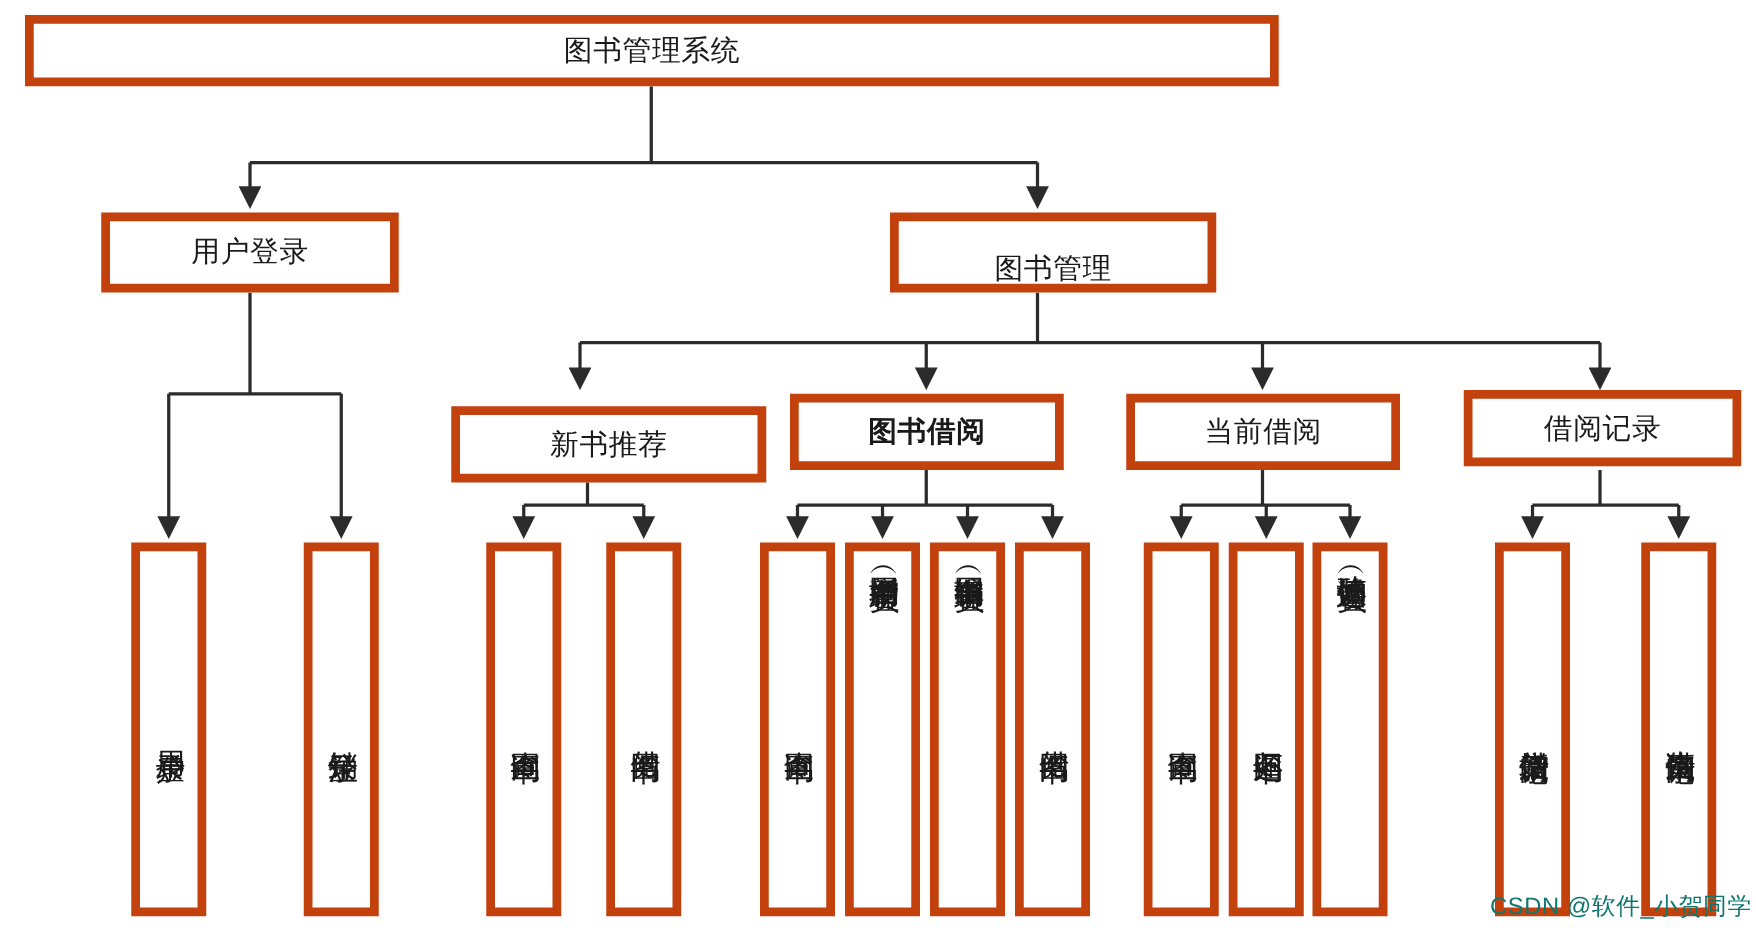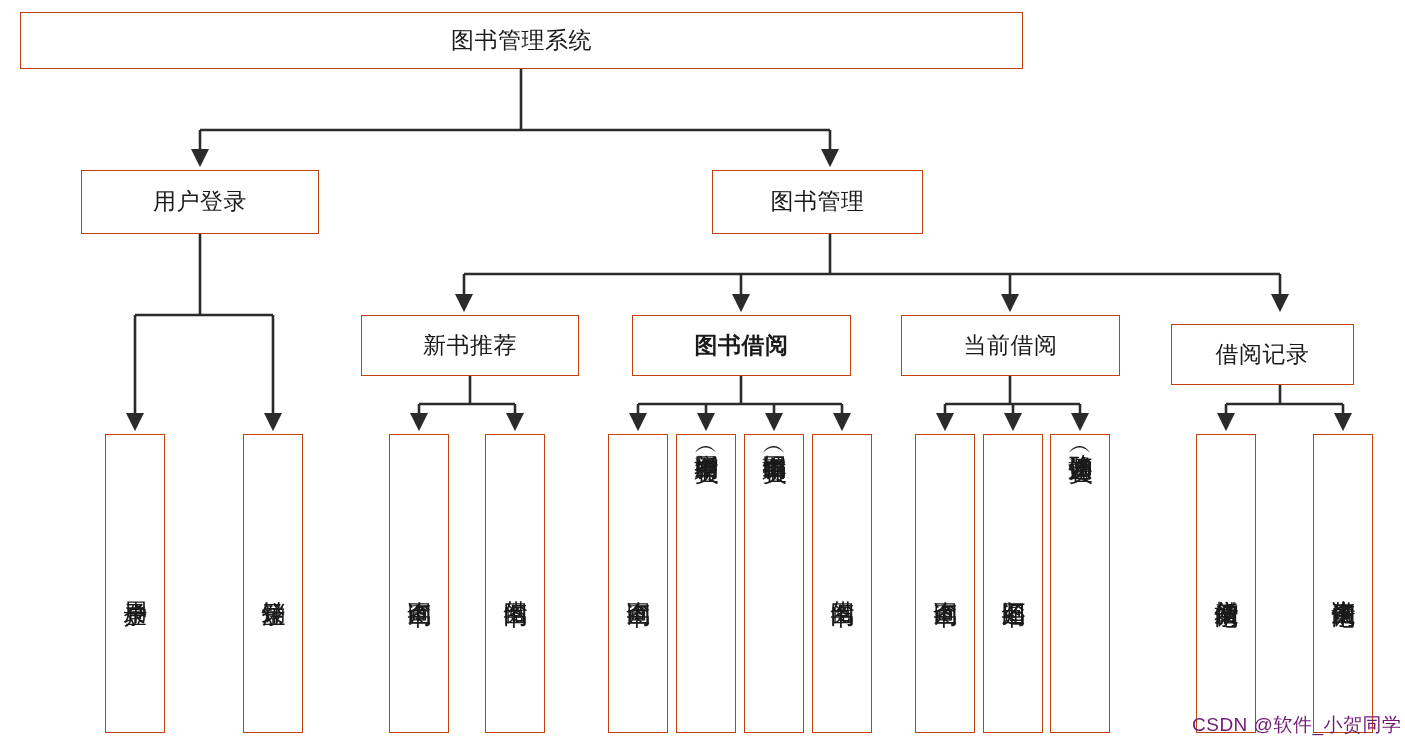--- a/index.html
+++ b/index.html
@@ -24,21 +24,21 @@
     left: 0;
     top: 0;
     width: 1405px;
     height: 747px;
     pointer-events: none;
   }
   .node {
     position: absolute;
     box-sizing: border-box;
     background: #ffffff;
-    border: 1px solid #c2410c;
+    border: 7px solid #c2410c;
     display: flex;
     align-items: center;
     justify-content: center;
     color: #1a1a1a;
   }
   .node .label {
     display: block;
     text-align: center;
     white-space: nowrap;
   }
@@ -61,21 +61,21 @@
     white-space: nowrap;
   }
   .node.vertical.v-center {
     align-items: center;
   }
   .watermark {
     position: absolute;
     left: 1192px;
     top: 712px;
     font-size: 19px;
-    color: #701a75;
+    color: #0f766e;
     white-space: nowrap;
     letter-spacing: 0.5px;
   }
 </style>
 </head>
 <body>
 
 <div id="diagram-root">
 
   <svg class="connectors" viewBox="0 0 1405 747" xmlns="http://www.w3.org/2000/svg">
@@ -128,34 +128,34 @@
     </g>
   </svg>
 
   <div class="node horizontal" style="left:20px; top:12px; width:1003px; height:57px;">
     <span class="label">图书管理系统</span>
   </div>
 
   <div class="node horizontal" style="left:81px; top:170px; width:238px; height:64px;">
     <span class="label">用户登录</span>
   </div>
-  <div class="node horizontal" style="left:712px; top:170px; width:211px; height:64px;">
+  <div class="node horizontal" style="left:712px; top:170px; width:261px; height:64px;align-items:flex-end;">
     <span class="label">图书管理</span>
   </div>
 
-  <div class="node horizontal" style="left:361px; top:315px; width:218px; height:61px;">
+  <div class="node horizontal" style="left:361px; top:325px; width:252px; height:61px;">
     <span class="label">新书推荐</span>
   </div>
   <div class="node horizontal" style="left:632px; top:315px; width:219px; height:61px;font-weight:bold;">
     <span class="label">图书借阅</span>
   </div>
   <div class="node horizontal" style="left:901px; top:315px; width:219px; height:61px;font-family:Liberation Serif, serif;">
     <span class="label">当前借阅</span>
   </div>
-  <div class="node horizontal" style="left:1171px; top:324px; width:183px; height:61px;">
+  <div class="node horizontal" style="left:1171px; top:312px; width:222px; height:61px;">
     <span class="label">借阅记录</span>
   </div>
 
   <div class="node vertical v-center" style="left:105px; top:434px; width:60px; height:299px;">
     <span class="label">用户登录</span>
   </div>
   <div class="node vertical v-center" style="left:243px; top:434px; width:60px; height:299px;">
     <span class="label">注销登录</span>
   </div>
 

